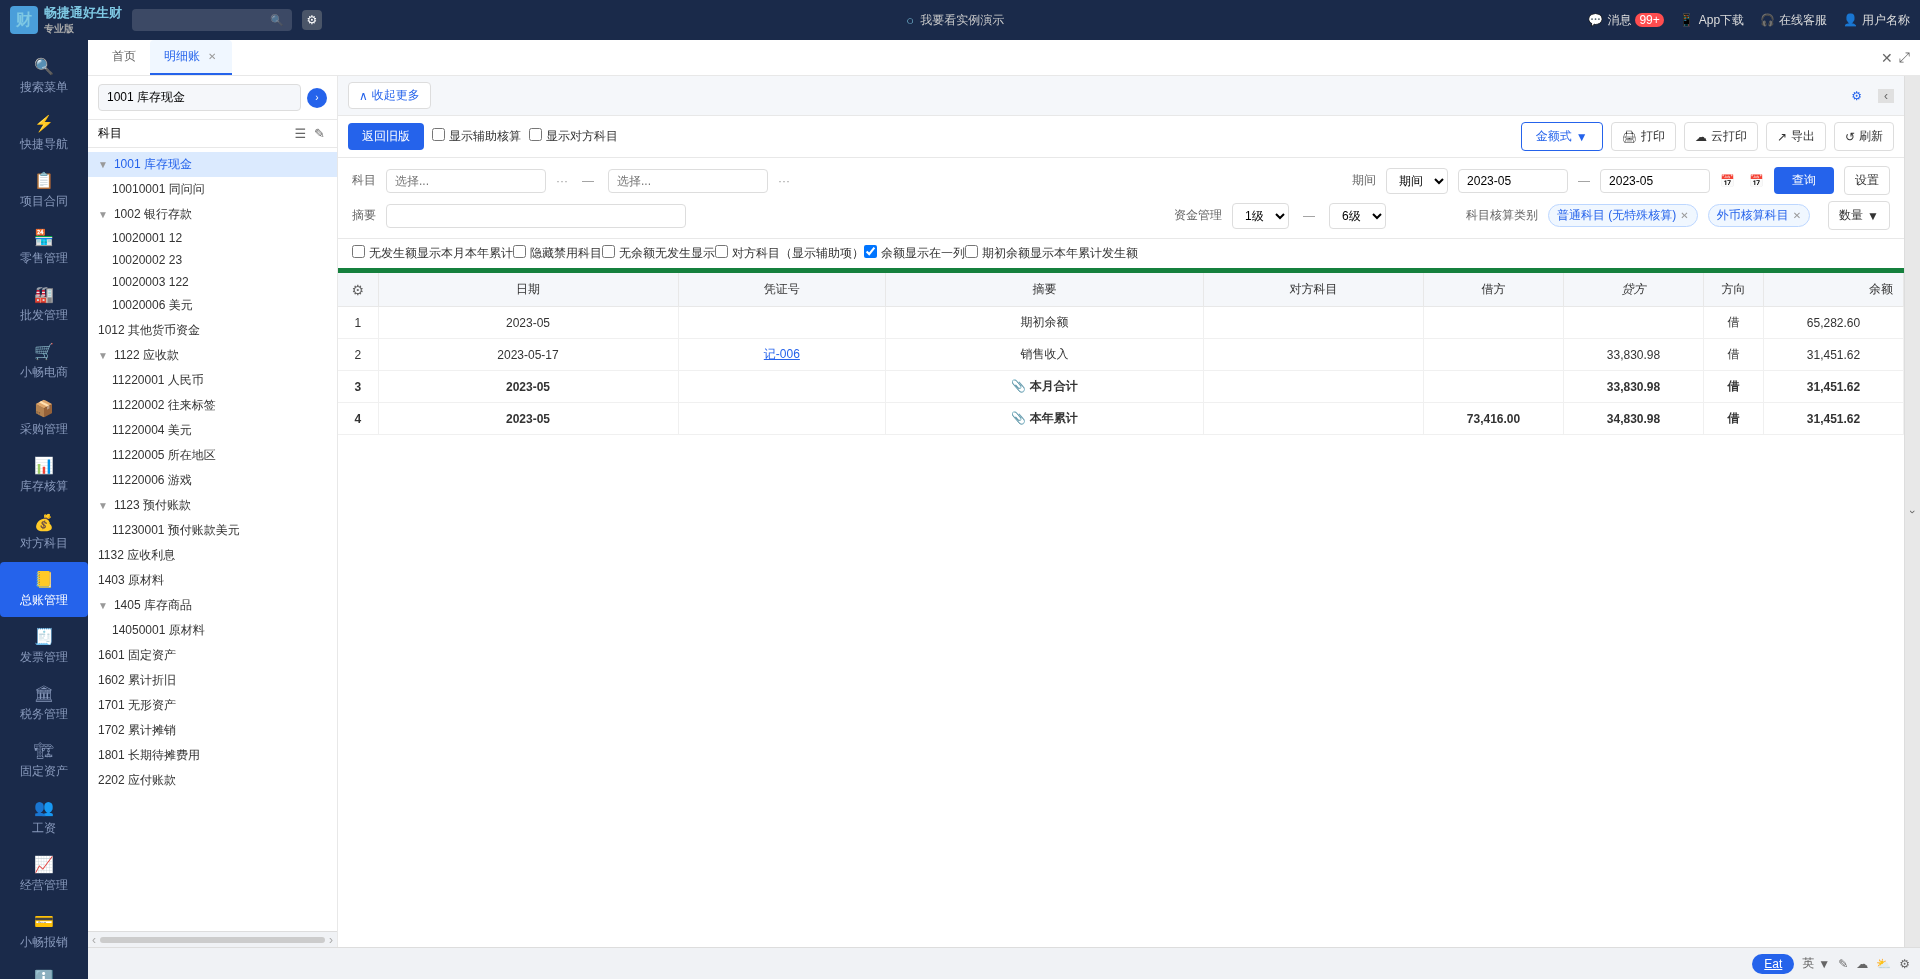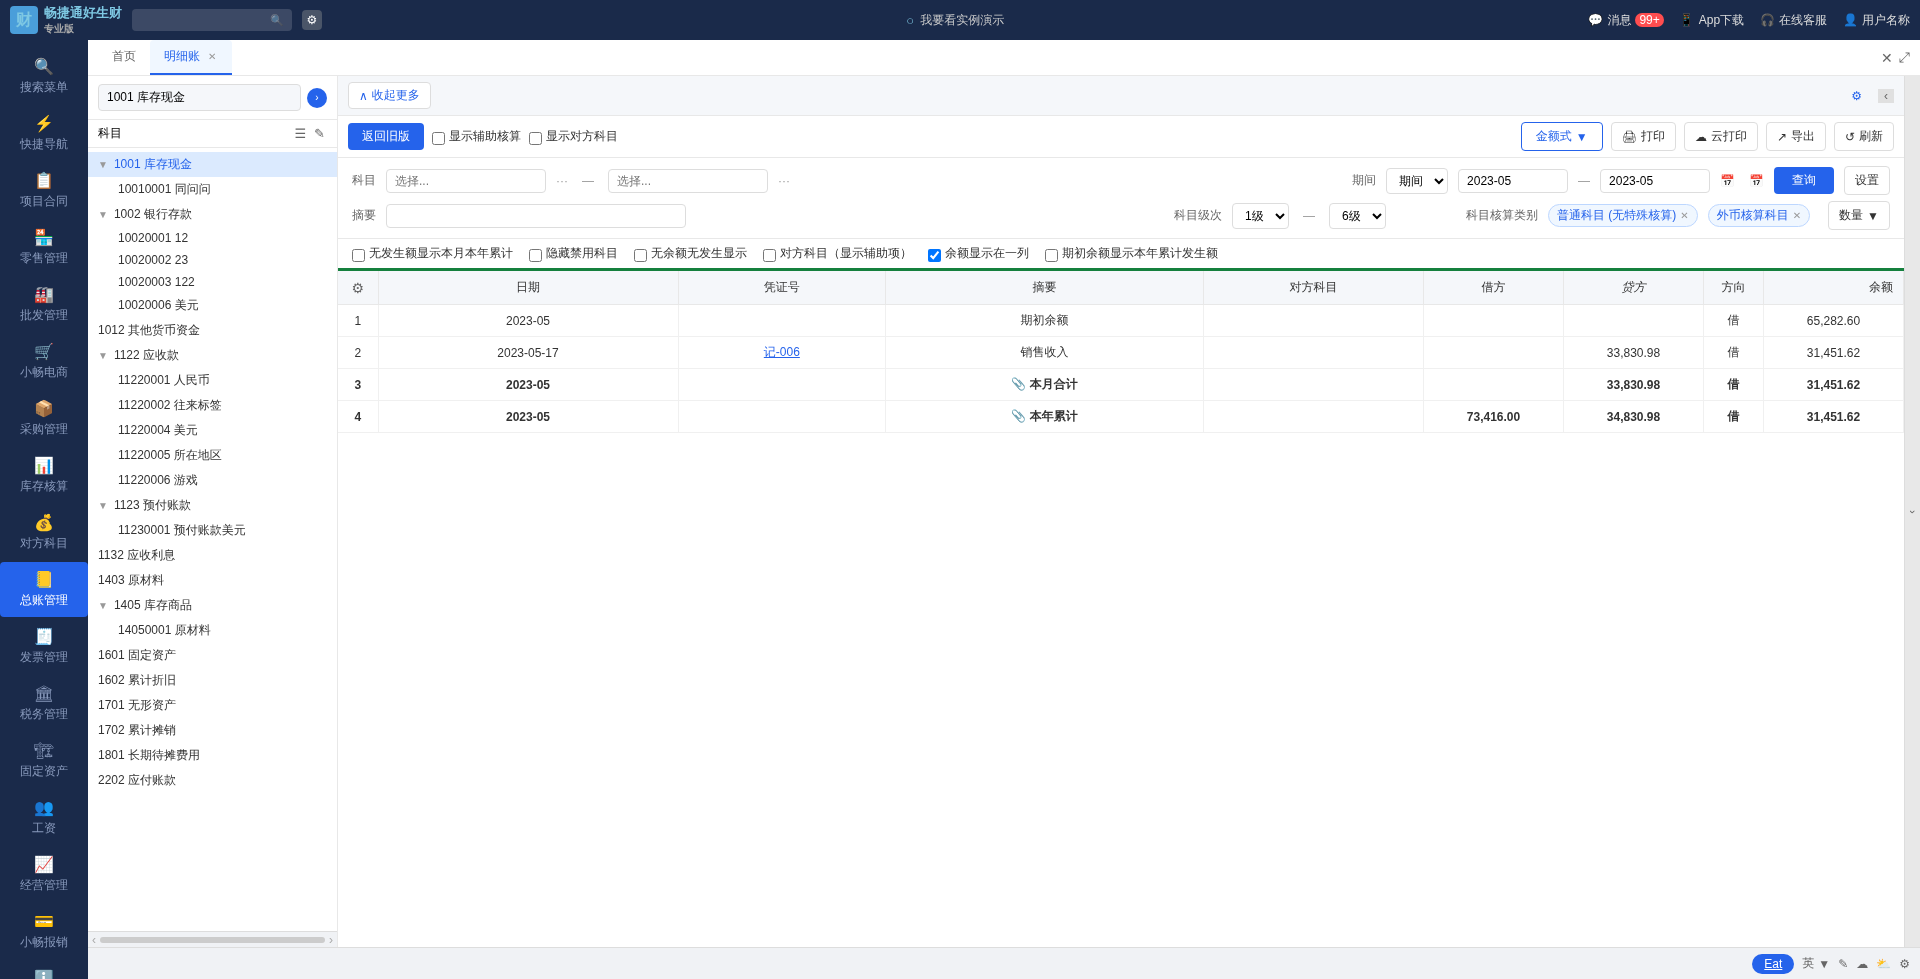--- a/index.html
+++ b/index.html
@@ -46,56 +46,56 @@
     .left-panel-toolbar { display: flex; align-items: center; padding: 4px 10px; border-bottom: 1px solid #e8e8e8; justify-content: space-between; }
     .toolbar-icons { display: flex; gap: 4px; }
     .icon-btn { cursor: pointer; color: #666; font-size: 13px; padding: 2px; }
     
     
     .tree-container { flex: 1; overflow-y: auto; padding: 4px 0; }
     .tree-item { padding: 4px 10px 4px 20px; cursor: pointer; font-size: 12px; color: #333; display: flex; align-items: center; gap: 4px; white-space: nowrap; overflow: hidden; text-overflow: ellipsis; }
     .tree-item.selected { background: #dbeafe; color: #2563eb; }
     .tree-item.parent { font-weight: 500; }
     .tree-item.parent { padding-left: 10px; }
-    .tree-item.child { padding-left: 30px; }
+    .tree-item.child { padding-left: 24px; }
     .tree-toggle { color: #999; font-size: 10px; margin-right: 2px; }
     .tree-scroll-indicator { height: 16px; background: #f0f2f5; border-top: 1px solid #ddd; display: flex; align-items: center; justify-content: space-between; padding: 0 4px; }
     
     
     .right-panel { flex: 1; display: flex; flex-direction: column; overflow: hidden; }
     
     
     .filter-bar { background: #f5f7fa; border-bottom: 1px solid #e8e8e8; padding: 6px 10px; display: flex; align-items: center; gap: 8px; }
     .filter-btn { background: white; border: 1px solid #ddd; border-radius: 4px; padding: 4px 10px; cursor: pointer; font-size: 12px; display: flex; align-items: center; gap: 4px; color: #333; }
     .filter-btn.collapsed { color: #2563eb; }
     
     
     .main-toolbar { background: white; border-bottom: 1px solid #e8e8e8; padding: 6px 10px; display: flex; align-items: center; gap: 8px; flex-wrap: wrap; }
     .toolbar-right { margin-left: auto; display: flex; align-items: center; gap: 8px; }
     .btn-primary { background: #2563eb; color: white; border: none; border-radius: 4px; padding: 5px 14px; cursor: pointer; font-size: 12px; }
     .btn-secondary { background: white; border: 1px solid #ddd; border-radius: 4px; padding: 5px 10px; cursor: pointer; font-size: 12px; color: #333; display: flex; align-items: center; gap: 4px; }
     .btn-outline { background: white; border: 1px solid #2563eb; border-radius: 4px; padding: 5px 14px; cursor: pointer; font-size: 12px; color: #2563eb; display: flex; align-items: center; gap: 4px; }
-    .checkbox-item { display: flex; align-items: flex-end; gap: 4px; font-size: 12px; color: #333; cursor: pointer; }
+    .checkbox-item { display: flex; align-items: flex-start; gap: 4px; font-size: 12px; color: #333; cursor: pointer; }
     .checkbox-item input { cursor: pointer; }
     
     
     .search-form { background: white; border-bottom: 1px solid #e8e8e8; padding: 8px 14px; }
     .search-row { display: flex; align-items: center; gap: 10px; margin-bottom: 6px; }
     .search-row:last-child { margin-bottom: 0; }
     .search-label { color: #666; font-size: 12px; white-space: nowrap; }
     .search-input { border: 1px solid #ddd; border-radius: 4px; padding: 4px 8px; font-size: 12px; width: 200px; }
     .search-select { border: 1px solid #ddd; border-radius: 4px; padding: 4px 8px; font-size: 12px; background: white; cursor: pointer; }
     .date-input { border: 1px solid #ddd; border-radius: 4px; padding: 4px 8px; font-size: 12px; width: 110px; }
     .filter-tag { background: #f0f7ff; border: 1px solid #bdd7ff; border-radius: 12px; padding: 2px 8px; font-size: 11px; color: #2563eb; display: flex; align-items: center; gap: 4px; }
     .filter-tag-close { cursor: pointer; color: #999; font-size: 10px; }
     .query-btn { background: #2563eb; color: white; border: none; border-radius: 4px; padding: 5px 18px; cursor: pointer; font-size: 12px; }
     .setting-btn { background: white; border: 1px solid #ddd; border-radius: 4px; padding: 5px 10px; cursor: pointer; font-size: 12px; color: #333; }
     
     
-    .options-row { background: white; border-bottom: 3px solid #15803d; padding: 6px 14px; display: flex; align-items: center; gap: 16px; flex-wrap: wrap; }
+    .options-row { background: white; border-bottom: 5px solid #15803d; padding: 6px 14px; display: flex; align-items: center; flex-wrap: wrap; }
     
     
     .table-container { flex: 1; overflow: auto; background: white; }
     table { width: 100%; border-collapse: collapse; }
     th { background: #f5f7fa; border-bottom: 1px solid #e8e8e8; border-right: 1px solid #e8e8e8; padding: 8px 10px; text-align: center; font-size: 12px; font-weight: 500; color: #333; white-space: nowrap; }
     td { border-bottom: 1px solid #f0f0f0; border-right: 1px solid #f0f0f0; padding: 7px 10px; font-size: 12px; color: #333; text-align: center; }
     tr.bold td { font-weight: bold; }
     .gear-icon { color: #666; font-size: 14px; }
     .amount-cell { text-align: center; }
     .link-text { color: #2563eb; cursor: pointer; text-decoration: underline; }
@@ -426,21 +426,21 @@
             <input class="date-input" value="2023-05" style="">
             <span style="color:#2563eb;cursor:pointer;">📅</span>
             <span style="color:#2563eb;cursor:pointer;margin-left:4px;">📅</span>
             <button class="query-btn">查询</button>
             <button class="setting-btn">设置</button>
           </div>
           <div class="search-row">
             <span class="search-label">摘要</span>
             <input class="search-input" style="width: 300px;">
             <div style="flex:1;"></div>
-            <span class="search-label">科目级次</span>
+            <span class="search-label">资金管理</span>
             <select class="search-select">
               <option>1级</option>
             </select>
             <span style="color:#999;margin:0 4px;">—</span>
             <select class="search-select">
               <option>6级</option>
             </select>
             <div style="width:60px;"></div>
             <span class="search-label">科目核算类别</span>
             <div class="filter-tag">

